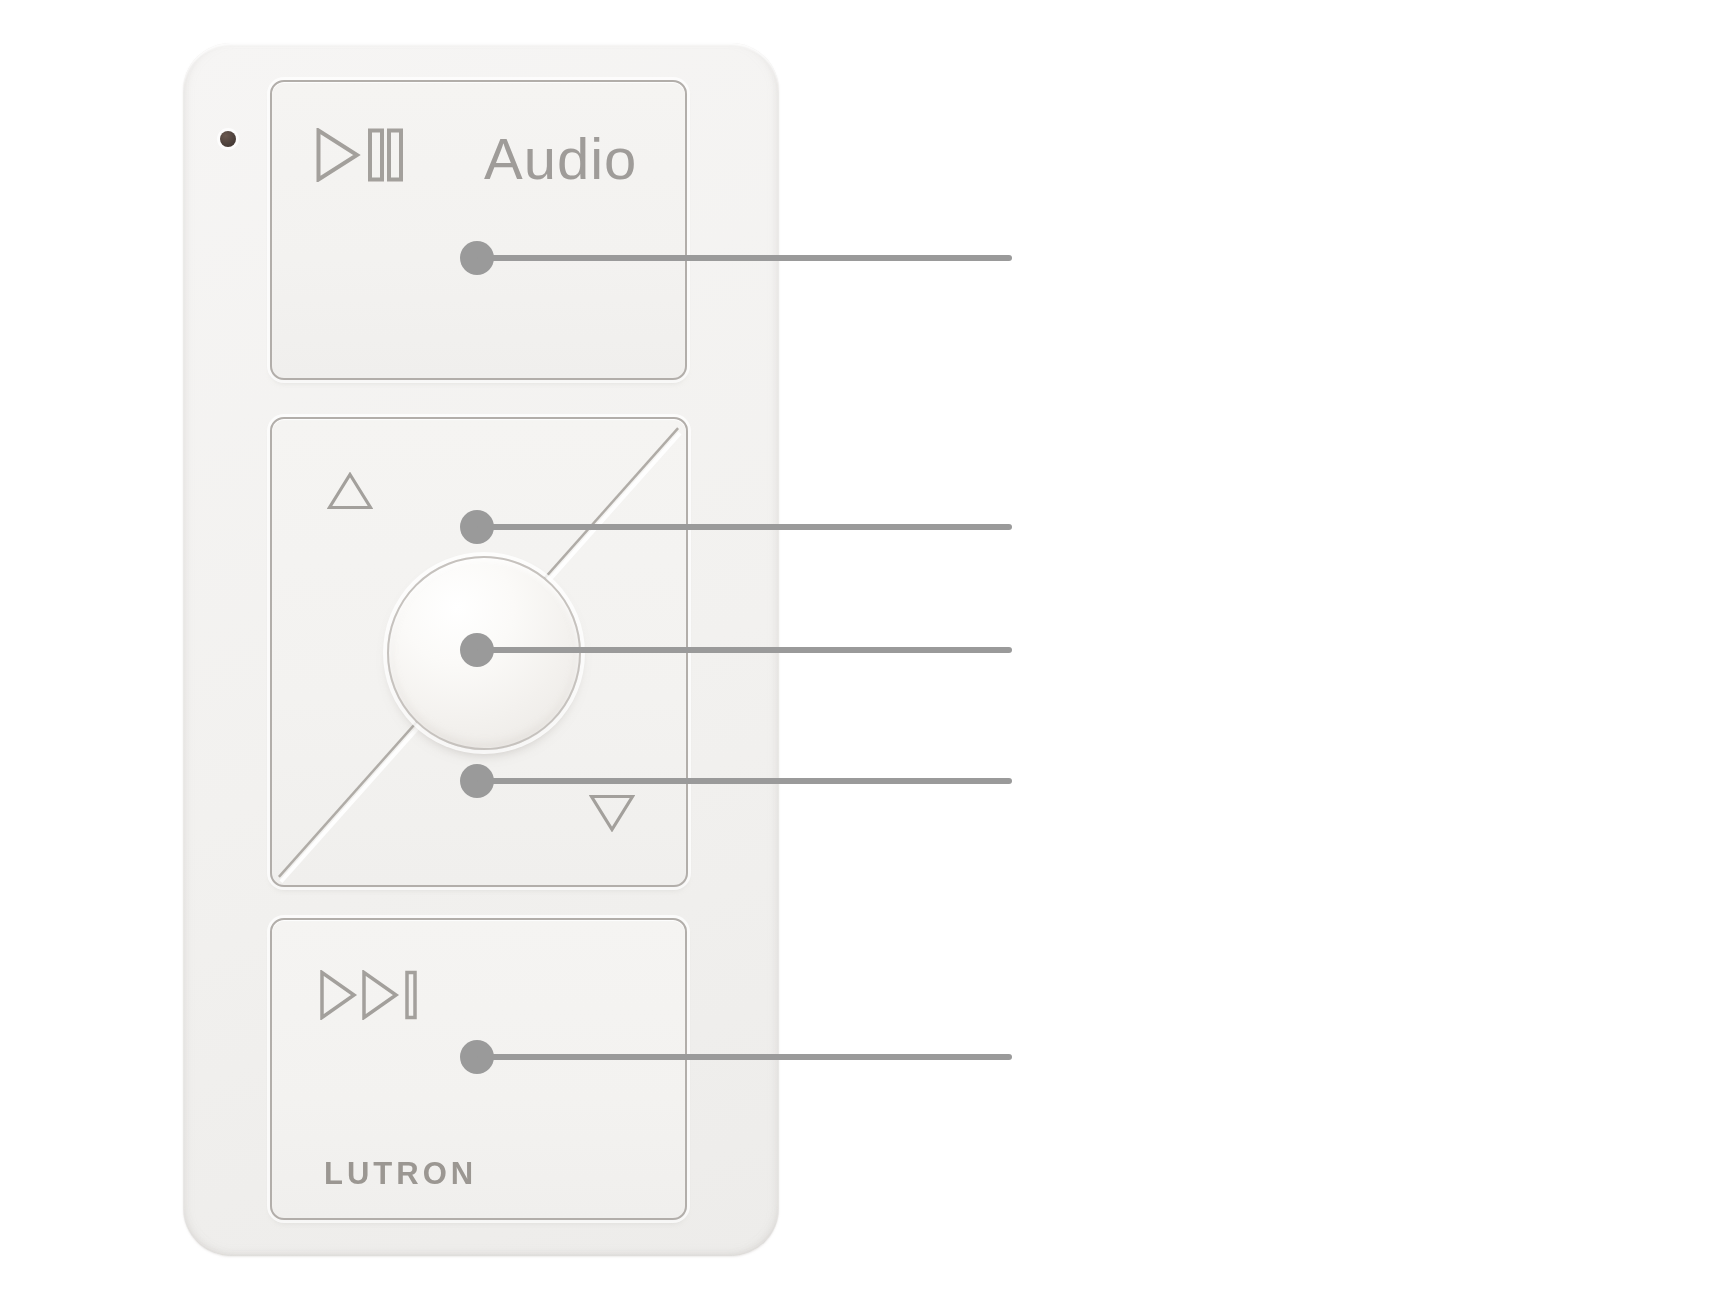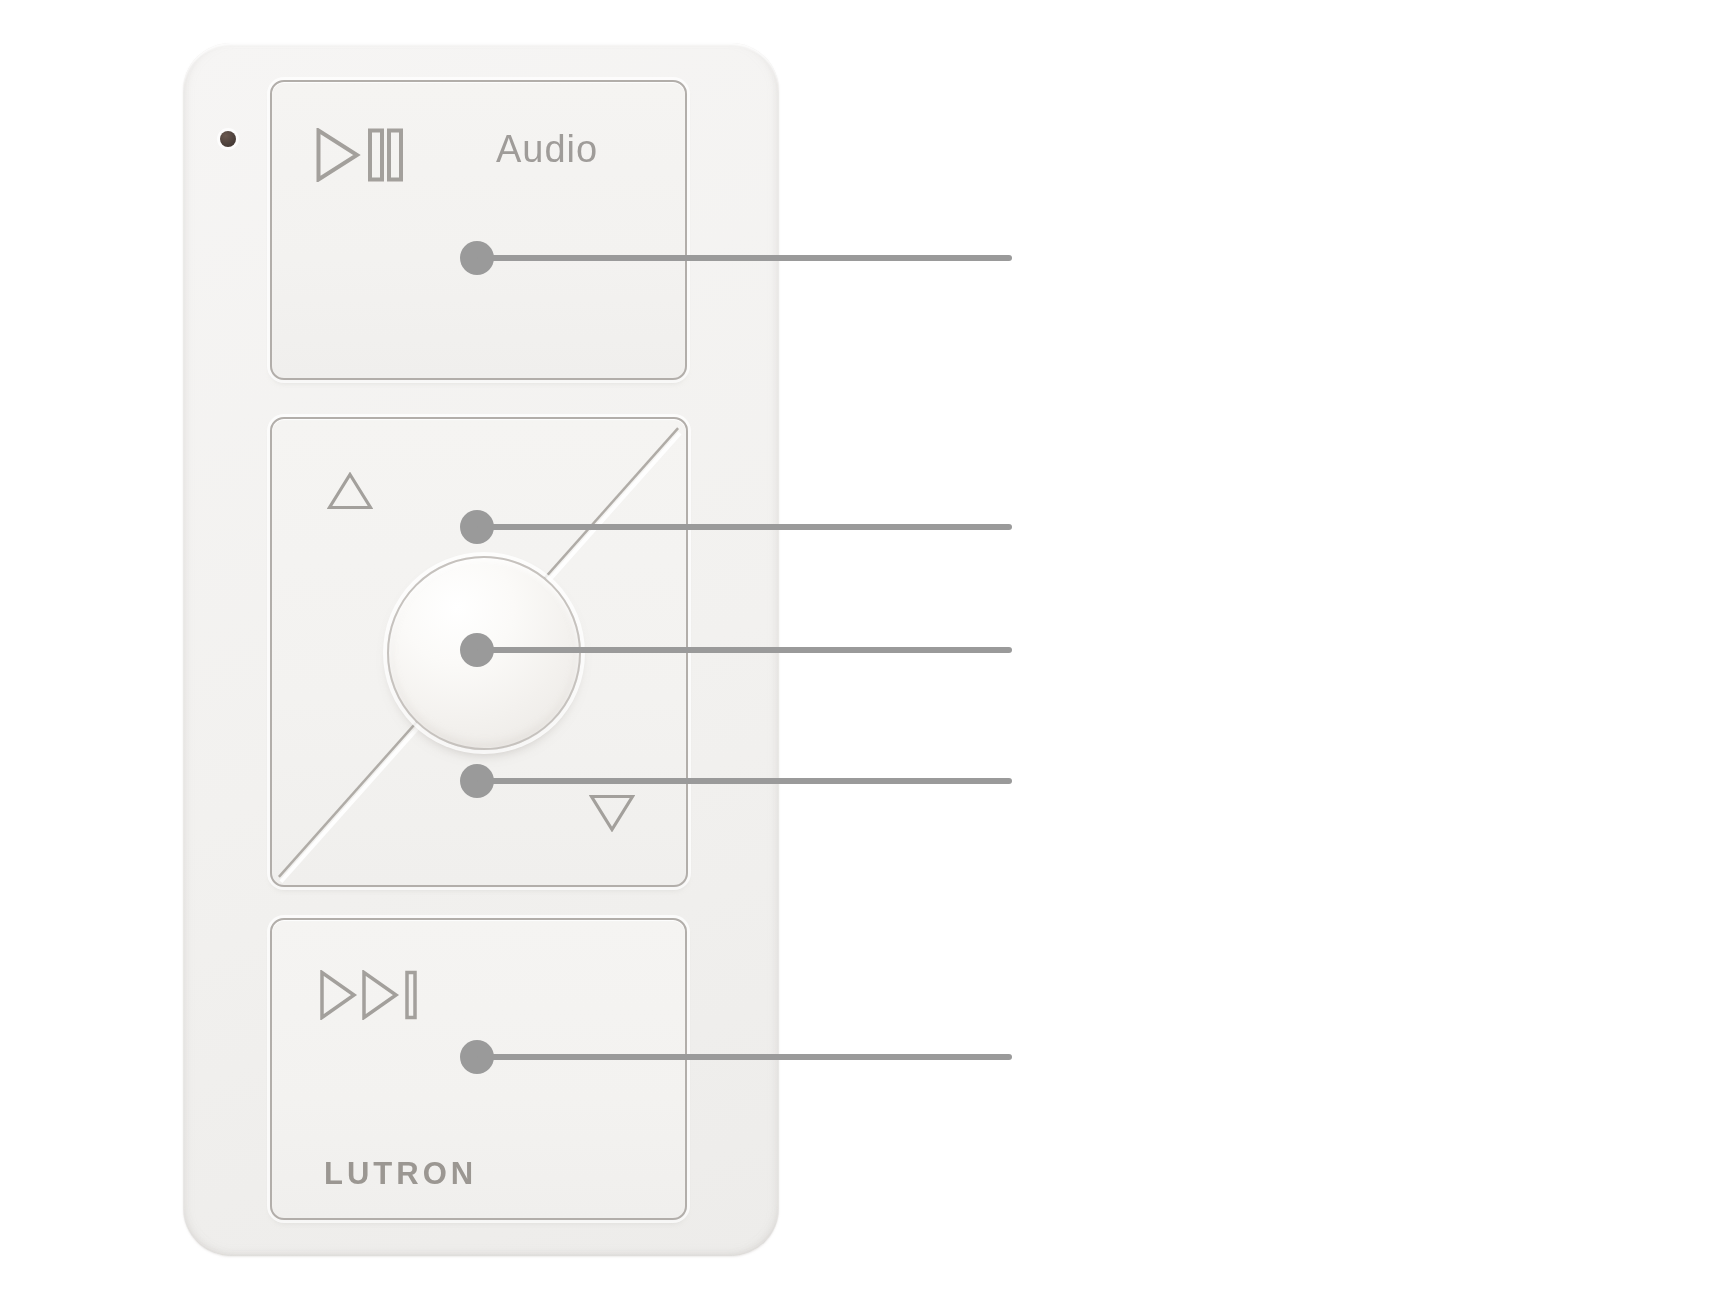--- a/index.html
+++ b/index.html
@@ -65,23 +65,23 @@
   
   .pp-icon {
     position: absolute;
     left: 44px;
     top: 46px;
     width: 88px;
     height: 54px;
   }
   .audio-label {
     position: absolute;
-    left: 224px;
+    left: 212px;
     top: 48px;
-    font-size: 38px;
+    font-size: 58px;
     line-height: 1.0;
     color: #9f9c99;
     letter-spacing: 1px;
   }
 
   
   .diag {
     position: absolute;
     left: 0;
     top: 0;

